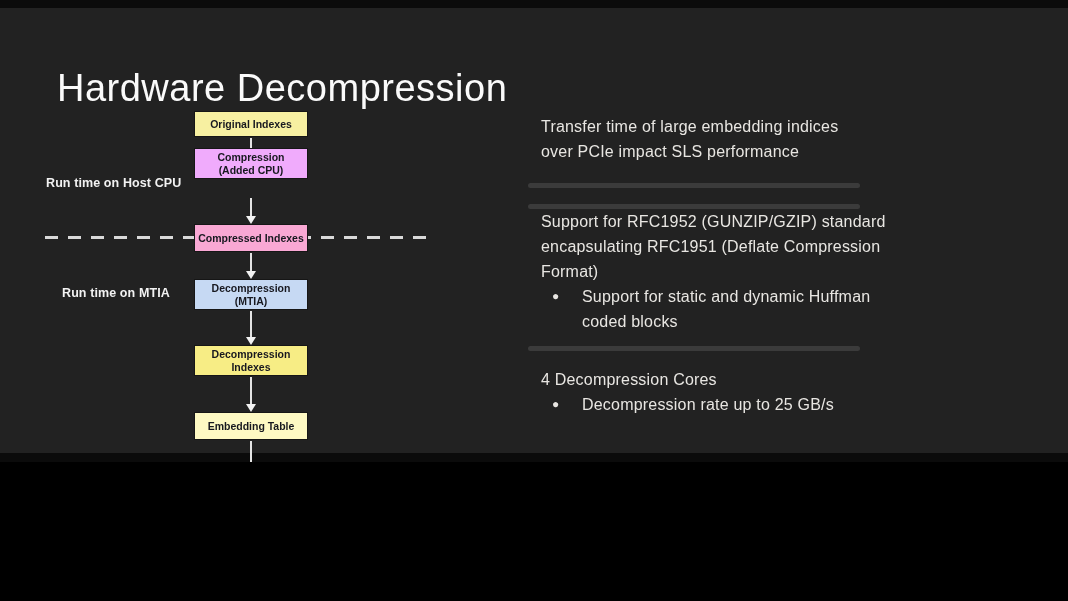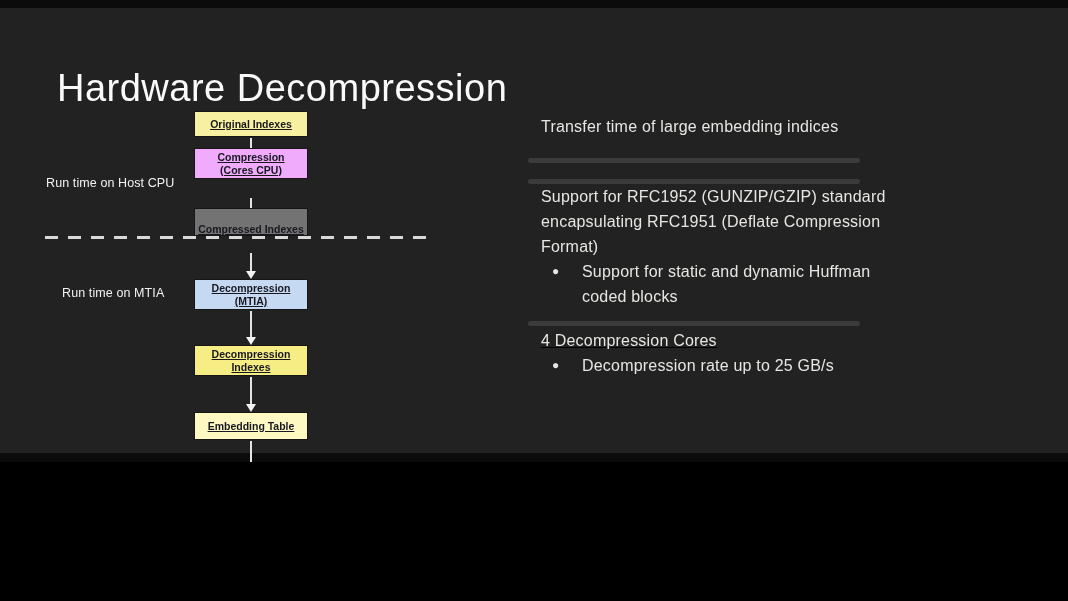--- a/index.html
+++ b/index.html
@@ -23,25 +23,25 @@
 
   
   .flow-node{
     position:absolute;left:194px;width:114px;
     display:flex;flex-direction:column;justify-content:center;align-items:center;
     border:1px solid #161616;
     z-index:2;
   }
   .node-line{
     font-size:10.5px;font-weight:bold;color:#17181f;
-    line-height:12.5px;text-align:center;white-space:nowrap;text-decoration:underline;
+    line-height:12.5px;text-align:center;white-space:nowrap;
   }
   .flow-label{
     position:absolute;
-    font-size:12.5px;font-weight:normal;color:#f2f2f2;
+    font-size:12.5px;font-weight:bold;color:#f2f2f2;
     white-space:nowrap;letter-spacing:0.1px;
   }
   .arrow{position:absolute;left:250px;width:2px;z-index:1;}
   .arrow-line{position:absolute;top:0;bottom:5px;left:0;width:2px;background:#e4e4e4;}
   .arrow-head{
     position:absolute;bottom:0;left:-4px;width:0;height:0;
     border-left:5px solid transparent;border-right:5px solid transparent;
     border-top:8px solid #f2f2f2;
   }
   .dashed-line{
@@ -89,29 +89,29 @@
       <span class="node-line">Original Indexes</span>
     </div>
 
     <div class="arrow" style="top:138px;height:28px;">
       <div class="arrow-line"></div>
         <div class="arrow-head"></div>
     </div>
 
     <div class="flow-node" style="top: 148px; height: 31px; background-color: #f0abfc;">
       <span class="node-line">Compression</span>
-      <span class="node-line">(Cores CPU)</span>
+      <span class="node-line">(Added CPU)</span>
     </div>
 
     <div class="arrow" style="top:198px;height:26px;">
       <div class="arrow-line"></div>
         <div class="arrow-head"></div>
     </div>
 
-    <div class="flow-node" style="top: 208px; height: 28px; background-color: #737373; justify-content: flex-end;">
+    <div class="flow-node" style="top: 224px; height: 28px; background-color: #f9a8d4;">
       <span class="node-line">Compressed Indexes</span>
     </div>
 
     <div class="arrow" style="top:253px;height:26px;">
       <div class="arrow-line"></div>
         <div class="arrow-head"></div>
     </div>
 
     <div class="flow-node" style="top: 279px; height: 31px; background-color: rgb(198, 217, 243);">
       <span class="node-line">Decompression</span>
@@ -144,20 +144,21 @@
 
     <div class="flow-node" style="top: 478px; height: 28px; background-color: #fef9c3;">
       <span class="node-line">Compute</span>
     </div>
   </div>
 
   <div class="content-panel">
 
     <div class="para">
       <div class="line">Transfer time of large embedding indices</div>
+      <div class="line">over PCIe impact SLS performance</div>
     </div>
 
     <div class="rule" style="margin-top:19px;"></div>
 
 
     <div class="rule" style="margin-top:16px;"></div>
 
     <div class="para" style="">
       <div class="line">Support for RFC1952 (GUNZIP/GZIP) standard</div>
       <div class="line">encapsulating RFC1951 (Deflate Compression</div>
@@ -166,21 +167,21 @@
     <div class="bullet">
       <span class="dot">●</span>
       <div>
         <div class="line">Support for static and dynamic Huffman</div>
         <div class="line">coded blocks</div>
       </div>
     </div>
 
     <div class="rule" style="margin-top:12px;"></div>
 
-    <div class="para" style="margin-top:2px;text-decoration:underline;">
+    <div class="para" style="margin-top:16px;">
       <div class="line">4 Decompression Cores</div>
     </div>
     <div class="bullet">
       <span class="dot">●</span>
       <div>
         <div class="line">Decompression rate up to 25 GB/s</div>
       </div>
     </div>
   </div>
 

